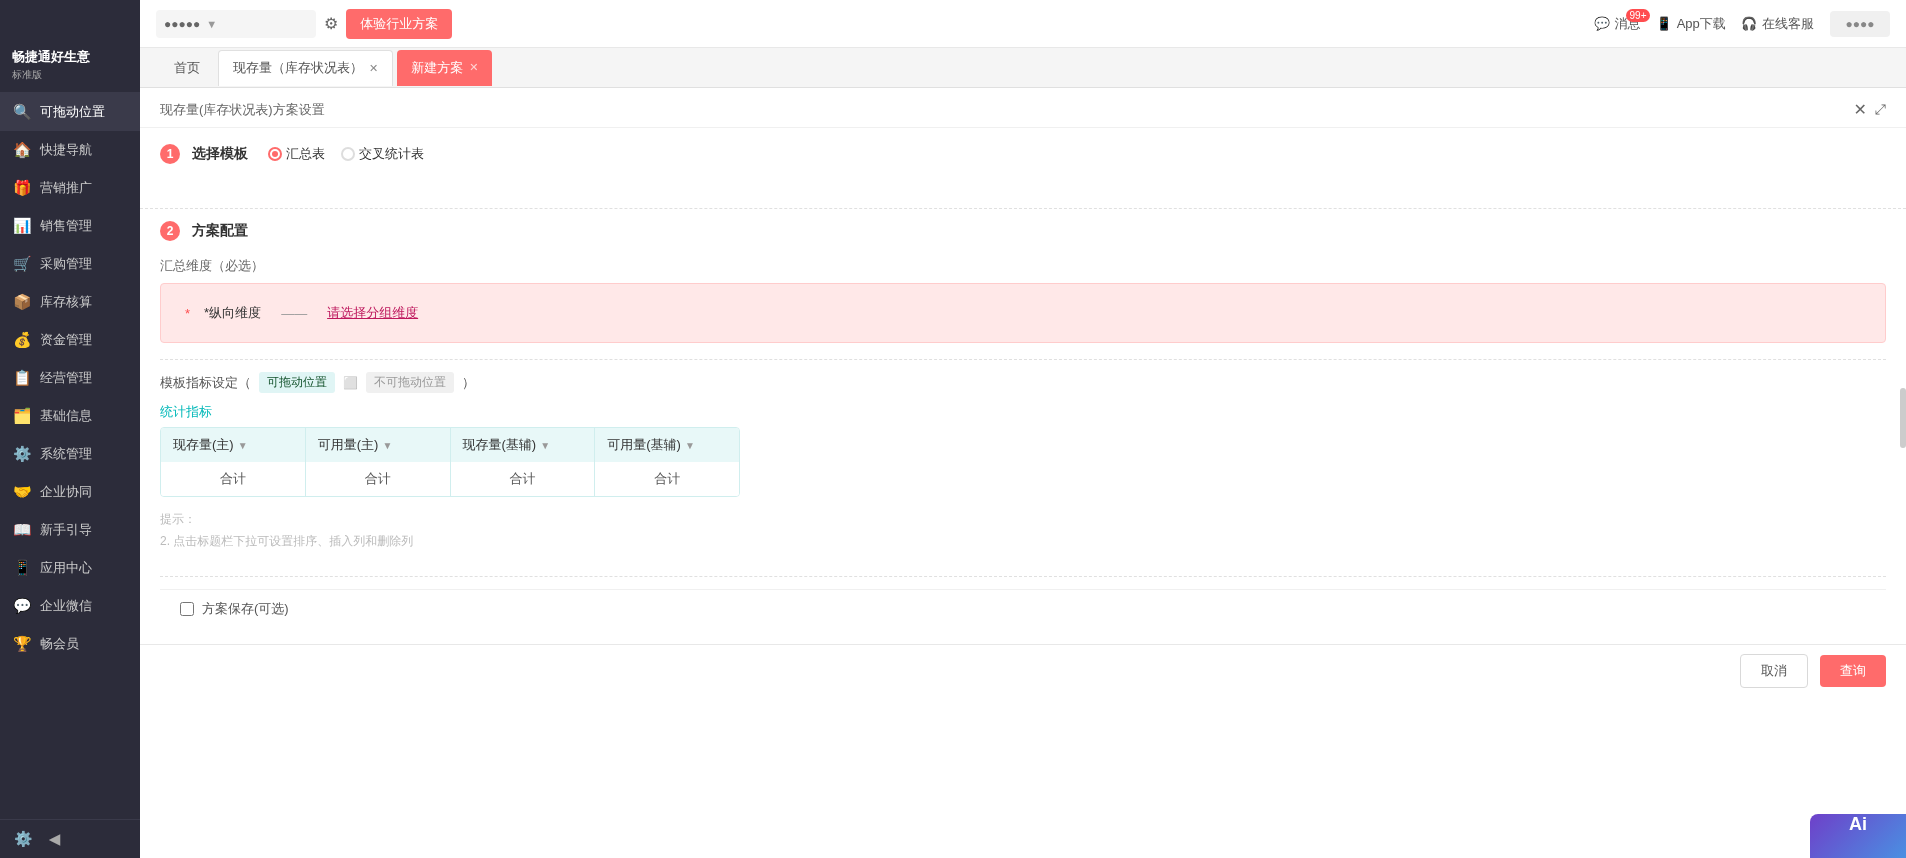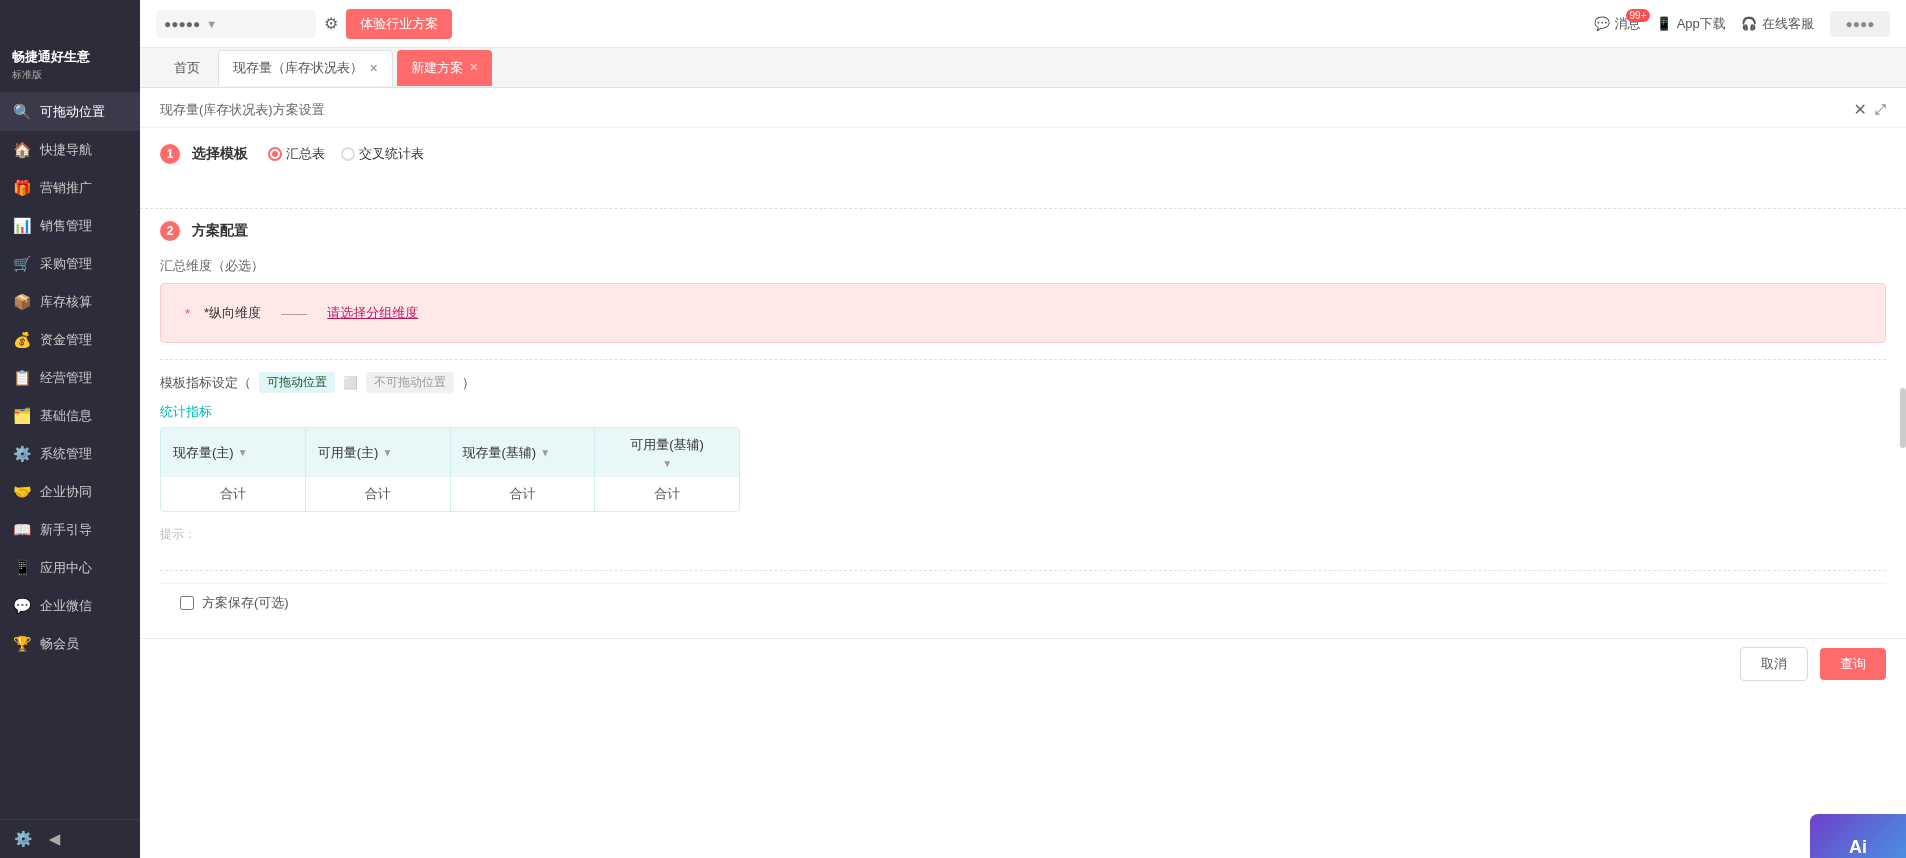--- a/index.html
+++ b/index.html
@@ -81,21 +81,21 @@
     .config-row { display: flex; align-items: center; gap: 8px; font-size: 13px; color: #555; margin-bottom: 10px; }
     .movable-badge { background: #e0f5f5; color: #14532d; border-radius: 3px; padding: 2px 8px; font-size: 12px; }
     .unmovable-badge { background: #f0f0f0; color: #999; border-radius: 3px; padding: 2px 8px; font-size: 12px; }
 
     
     .stat-section { }
     .stat-title { color: #00b8b8; font-size: 13px; margin-bottom: 6px; font-weight: 500; }
     .stat-table { border: 1px solid #d0eeee; border-radius: 4px; overflow: hidden; width: 580px; }
     .stat-table-header { display: flex; background: #e8f8f8; }
     .stat-col { flex: 1; display: flex; align-items: center; justify-content: flex-start; padding: 8px 12px; border-right: 1px solid #d0eeee; font-size: 13px; color: #333; gap: 4px; }
-    .stat-col:last-child { border-right: none; flex-direction: column; }
+    .stat-col:last-child { border-right: none; }
     .stat-col-chevron { color: #999; font-size: 10px; cursor: pointer; }
     .stat-table-body { display: flex; background: #fff; }
     .stat-cell { flex: 1; display: flex; align-items: center; justify-content: center; padding: 8px 4px; border-right: 1px solid #d0eeee; font-size: 13px; color: #555; }
     .stat-cell:last-child { border-right: none; }
 
     
     .tips { padding: 12px 0; color: #bbb; font-size: 12px; line-height: 1.8; }
 
     
     .save-row { padding: 10px 20px; display: flex; align-items: center; gap: 8px; border-top: 1px solid #f0f0f0; }
@@ -105,21 +105,21 @@
     
     .footer-bar { height: 52px; background: #fff; border-top: 1px solid #e8e8e8; display: flex; align-items: center; justify-content: flex-end; padding: 0 20px; gap: 12px; }
     .btn-cancel { background: #fff; border: 1px solid #d9d9d9; color: #555; padding: 7px 20px; border-radius: 4px; cursor: pointer; font-size: 13px; }
     .btn-query { background: #ff6b6b; border: none; color: #fff; padding: 7px 20px; border-radius: 4px; cursor: pointer; font-size: 13px; }
 
     
     .sidebar-scroll::-webkit-scrollbar { width: 4px; }
     .sidebar-scroll::-webkit-scrollbar-thumb { background: #555; border-radius: 2px; }
 
     
-    .ai-fab { position: fixed; bottom: 0; right: 0; width: 96px; height: 44px; background: linear-gradient(135deg, #6e40c9, #4a90e2); color: #fff; display: flex; align-items: flex-end; justify-content: center; font-size: 18px; font-weight: bold; cursor: pointer; border-radius: 8px 0 0 0; }
+    .ai-fab { position: fixed; bottom: 0; right: 0; width: 96px; height: 44px; background: linear-gradient(135deg, #6e40c9, #4a90e2); color: #fff; display: flex; align-items: flex-start; justify-content: center; font-size: 18px; font-weight: bold; cursor: pointer; border-radius: 8px 0 0 0; }
 
     .right-scroll-indicator { position: absolute; right: 0; top: 300px; width: 6px; height: 60px; background: #ccc; border-radius: 3px; }
 
     .divider-dashed { border: none; border-top: 1px dashed #e0e0e0; margin: 12px 0; }
   </style>
 </head>
 <body>
 
 <div class="sidebar">
   <div class="sidebar-logo">
@@ -321,20 +321,21 @@
               <div class="stat-cell">合计</div>
               <div class="stat-cell">合计</div>
               <div class="stat-cell">合计</div>
               <div class="stat-cell">合计</div>
             </div>
           </div>
         </div>
 
         <div class="tips">
           <div style="display:inline;">提示：</div>
+          <div>2. 点击标题栏下拉可设置排序、插入列和删除列</div>
         </div>
 
         <hr class="divider-dashed">
 
         <div class="save-row">
           <input type="checkbox" class="save-checkbox" style="">
           <span class="save-label">方案保存(可选)</span>
         </div>
       </div>
 

